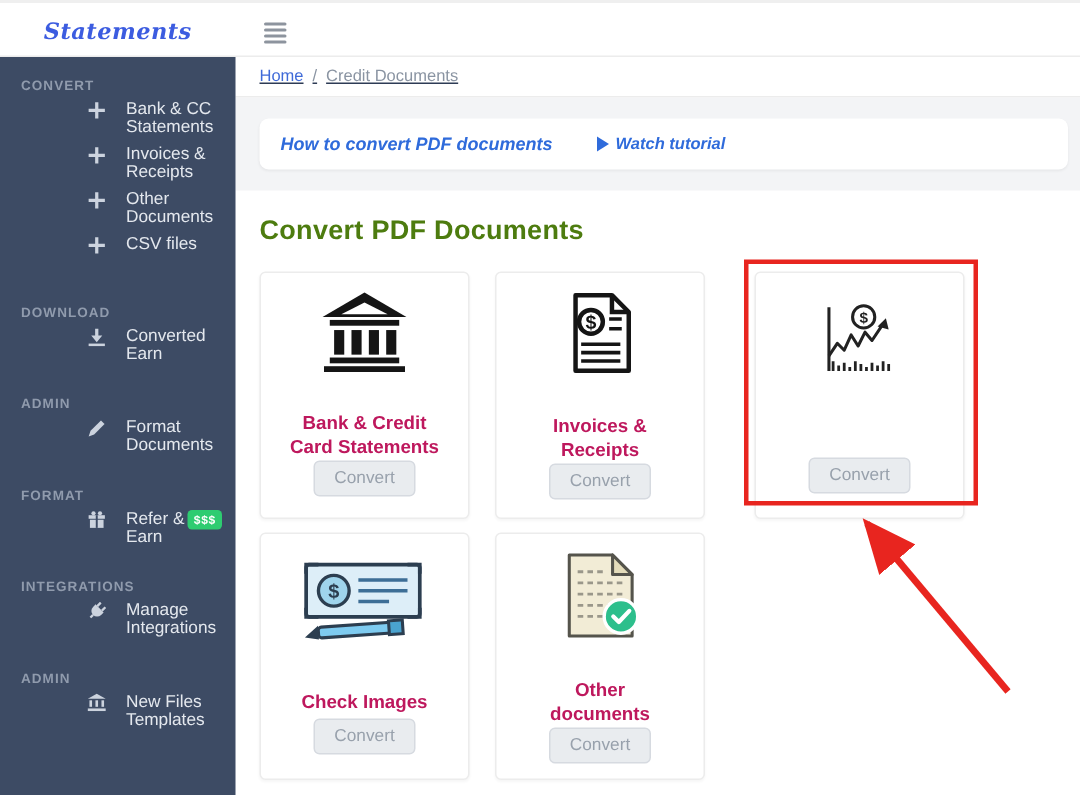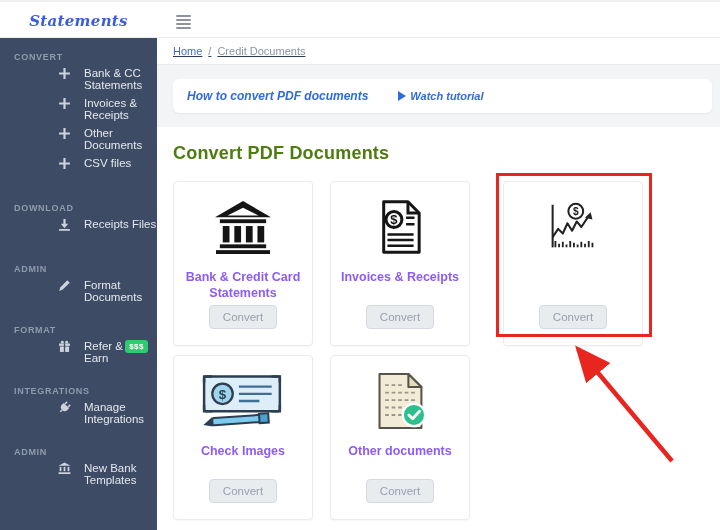--- a/index.html
+++ b/index.html
@@ -68,22 +68,22 @@
   .card-row { display:flex; gap:17px; }
   .card-row.second { margin-top:9px; }
   .card {
     width:140px; height:165px; background:#fff; border:1px solid #ececec; border-radius:4px;
     box-shadow:0 1px 2px rgba(0,0,0,.04);
     display:flex; flex-direction:column; align-items:center; padding-top:12px;
   }
   .card.offset { margin-left:16px; }
   .icon-box { height:66px; display:flex; align-items:center; justify-content:center; }
   .card-title {
-    margin-top:9px; font-size:12.5px; font-weight:700; color:#8b5cf6;
-    text-align:center; line-height:1.3; padding:0 2px;
+    margin-top:26px; font-size:12.5px; font-weight:700; color:#be185d;
+    text-align:center; line-height:1.3; padding:0 18px;
     max-width:136px; white-space:pre-line;
   }
   .convert-btn {
     margin-top:auto; margin-bottom:16px; font-size:11.5px; color:#98a1ac;
     background:#e9ecef; border:1px solid #d6dae0; border-radius:4px;
     padding:5px 13px; cursor:pointer; font-family:"Liberation Sans",sans-serif;
   }
 
   
   .red-box {
@@ -145,21 +145,21 @@
 
   <div class="side-section">
     <div class="side-label">DOWNLOAD</div>
     <div class="side-item">
       <span class="sicon">
           <svg viewBox="0 0 12 12" width="13" height="13">
             <path d="M5 1h2v4.2h2.4L6 9.4 2.6 5.2H5z" fill="#ccd3de"></path>
             <rect x="1" y="10.2" width="10" height="1.6" fill="#ccd3de"></rect>
           </svg>
         </span>
-      <span>Receipts Files</span>
+      <span>Converted Earn</span>
     </div>
   </div>
 
   <div class="side-section">
     <div class="side-label">ADMIN</div>
     <div class="side-item">
       <span class="sicon">
           <svg viewBox="0 0 12 12" width="13" height="13">
             <path d="M1 11l1.2-3.4L8.6 1.2l2.2 2.2L4.4 9.8z" fill="#ccd3de"></path>
           </svg>
@@ -206,21 +206,21 @@
     <div class="side-item">
       <span class="sicon">
           <svg viewBox="0 0 12 12" width="13" height="13" fill="#ccd3de">
             <polygon points="6,0.5 11.5,3.5 0.5,3.5"></polygon>
             <rect x="1.5" y="4.5" width="1.6" height="4"></rect>
             <rect x="5.2" y="4.5" width="1.6" height="4"></rect>
             <rect x="8.9" y="4.5" width="1.6" height="4"></rect>
             <rect x="0.5" y="9.5" width="11" height="1.6"></rect>
           </svg>
         </span>
-      <span>New Bank Templates</span>
+      <span>New Files Templates</span>
     </div>
   </div>
 </div>
 
 <div class="main">
 
   <div class="breadcrumb">
     <span class="bc-home">Home</span>
     <span class="bc-sep">/</span>
     <span class="bc-cur">Credit Documents</span>

